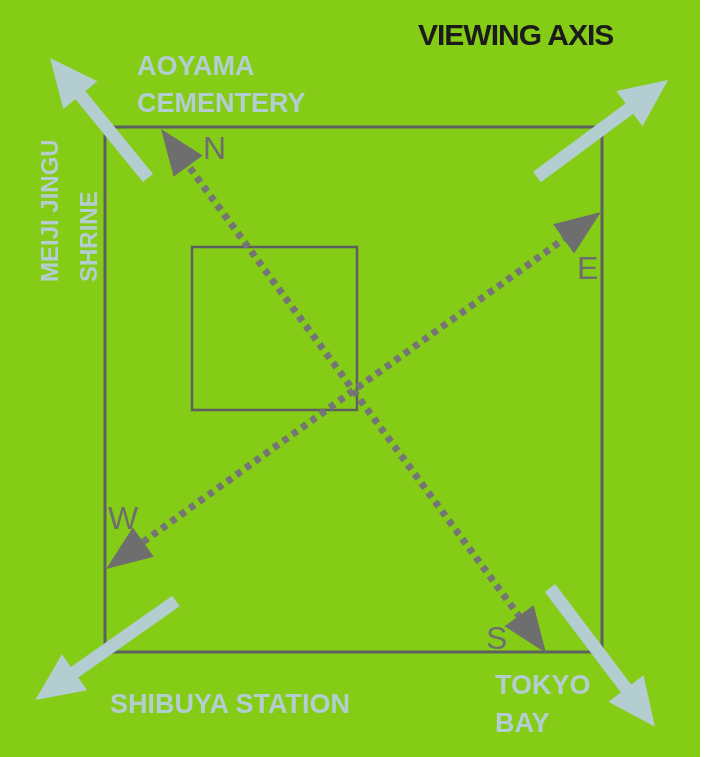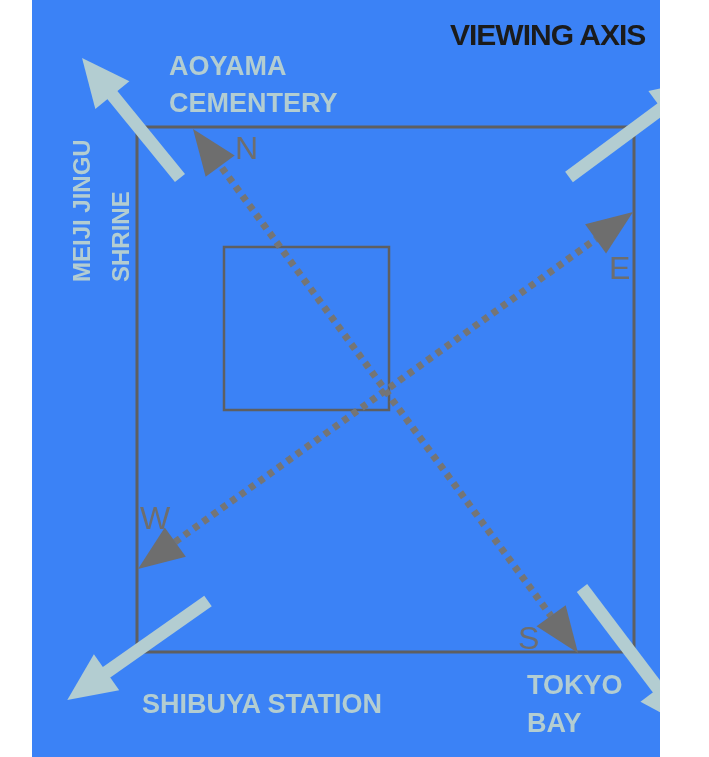--- a/index.html
+++ b/index.html
@@ -3,25 +3,24 @@
 <meta charset="utf-8">
 <style>
   html, body {
     margin: 0;
     padding: 0;
     background: #ffffff;
     font-family: "Liberation Sans", sans-serif;
   }
   .stage {
     position: relative;
-    width: 628px;
+    width: 700px;
     height: 757px;
-    background: #3b82f6;
+    background: #84cc16;
     overflow: hidden;
-    margin-left: 32px;
   }
   svg { display: block; }
 
   .title-text {
     font-family: "Liberation Sans", sans-serif;
     font-weight: bold;
     font-size: 30px;
     letter-spacing: -1px;
     fill: #1b1b1b;
   }

